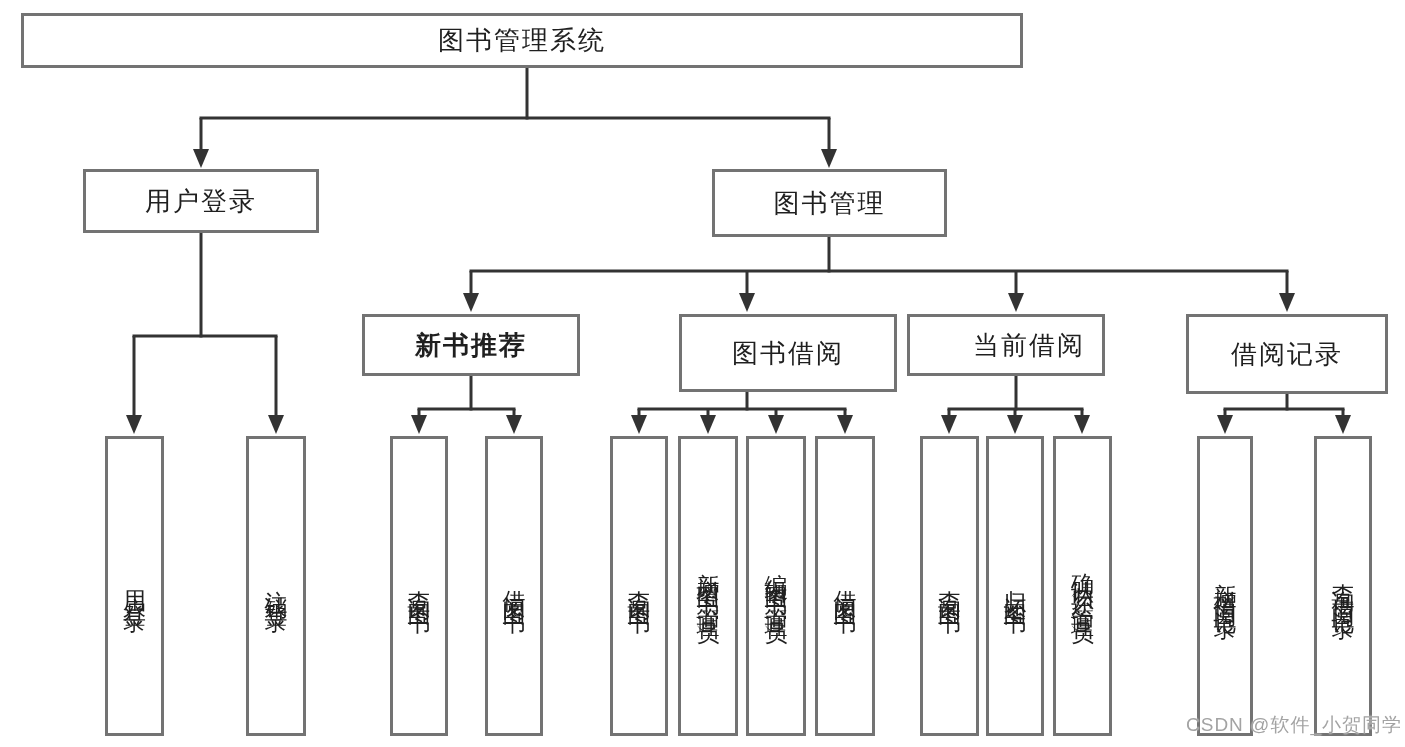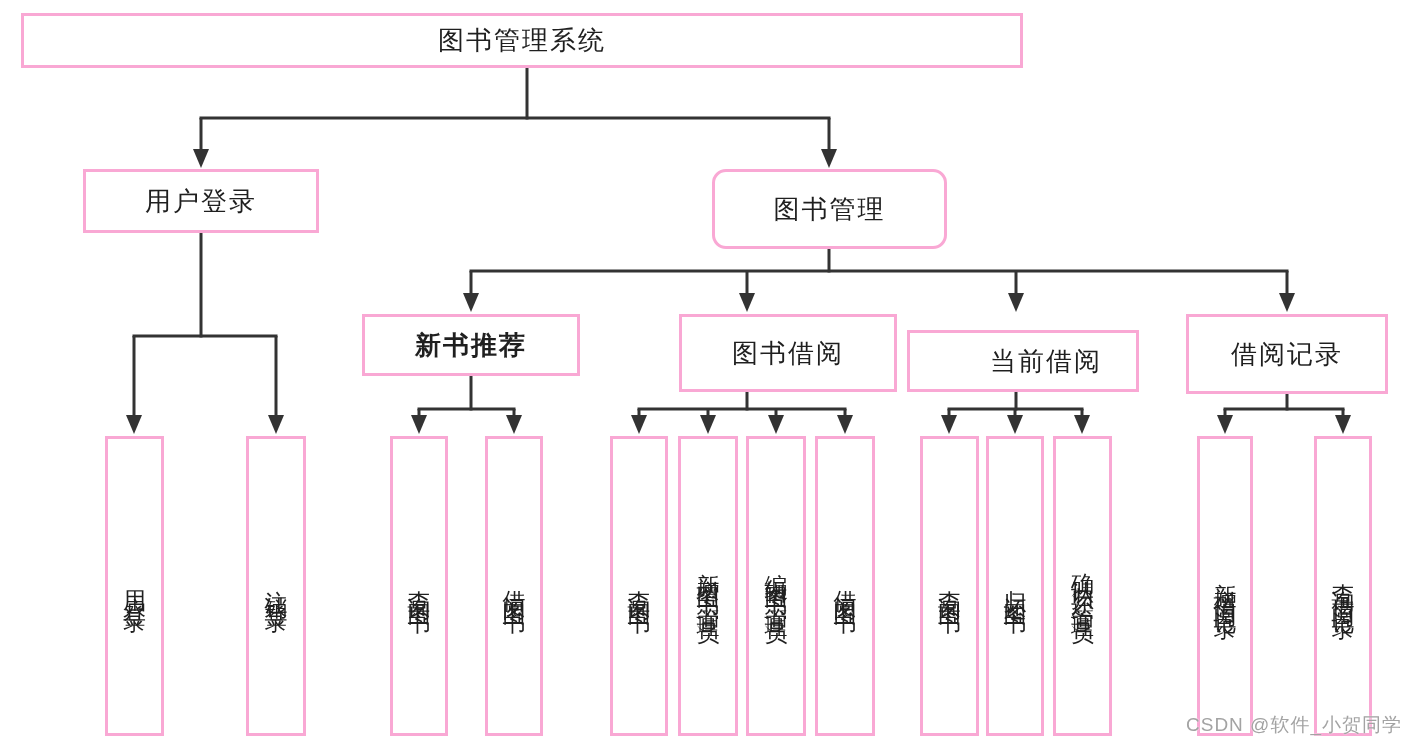--- a/index.html
+++ b/index.html
@@ -8,21 +8,21 @@
     position:relative;
     width:1405px;height:747px;
     background:#ffffff;
     overflow:hidden;
   }
   #connectors{position:absolute;left:0;top:0;width:1405px;height:747px;}
   .box{
     position:absolute;
     box-sizing:border-box;
     background:#ffffff;
-    border:3px solid #f9a8d4;
+    border:3px solid #737373;
     display:flex;
     align-items:center;
     justify-content:center;
     text-align:center;
     z-index:2;
   }
   .hlabel{
     font-size:26px;
     letter-spacing:2px;
     color:#1f1f1f;
@@ -117,31 +117,31 @@
       </g>
   </svg>
 
   <div class="box" style="left:21px;top:13px;width:1002px;height:55px;">
     <span class="hlabel">图书管理系统</span>
   </div>
 
   <div class="box" style="left:83px;top:169px;width:236px;height:64px;">
     <span class="hlabel">用户登录</span>
   </div>
-  <div class="box" style="left:712px;top:169px;width:235px;height:80px;border-radius:14px;">
+  <div class="box" style="left:712px;top:169px;width:235px;height:68px;">
     <span class="hlabel">图书管理</span>
   </div>
 
   <div class="box" style="left:362px;top:314px;width:218px;height:62px;font-weight:bold;">
     <span class="hlabel">新书推荐</span>
   </div>
   <div class="box" style="left:638px;top:314px;width:218px;height:78px;margin-left:41px;">
     <span class="hlabel">图书借阅</span>
   </div>
-  <div class="box" style="left:907px;top:330px;width:232px;height:62px;padding-left:46px;">
+  <div class="box" style="left:907px;top:314px;width:198px;height:62px;padding-left:46px;">
     <span class="hlabel">当前借阅</span>
   </div>
   <div class="box" style="left:1186px;top:314px;width:202px;height:80px;">
     <span class="hlabel">借阅记录</span>
   </div>
 
   <div class="box vbox" style="left:105px;top:436px;width:59px;height:300px;">
     <span class="vlabel">用户登录</span>
   </div>
   <div class="box vbox" style="left:246px;top:436px;width:60px;height:300px;">

